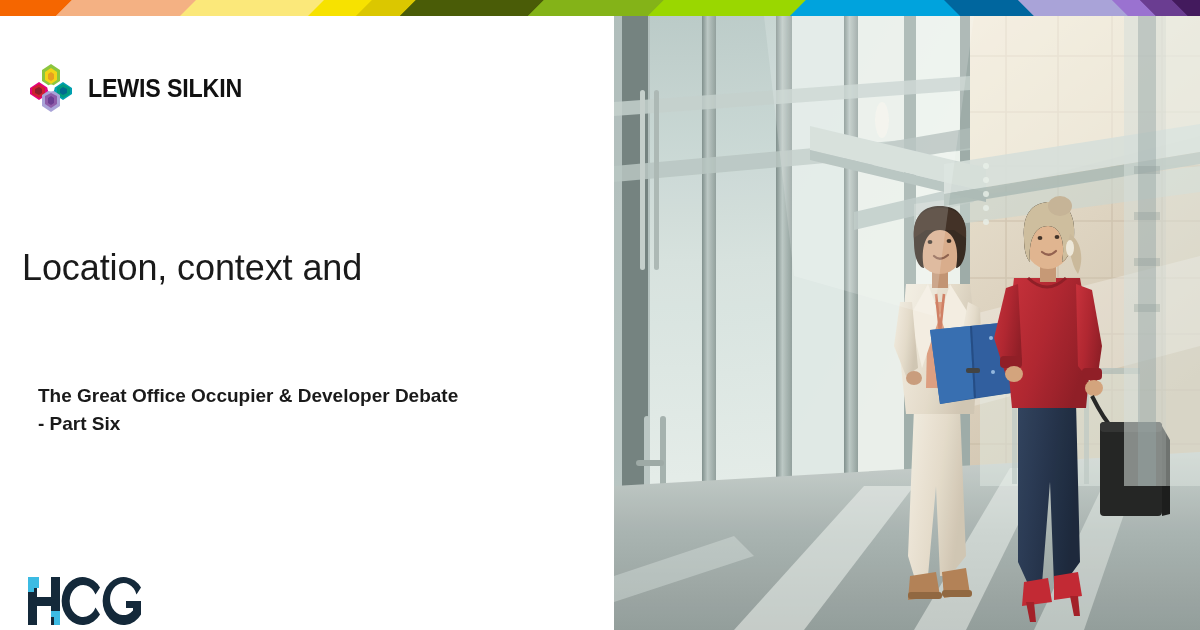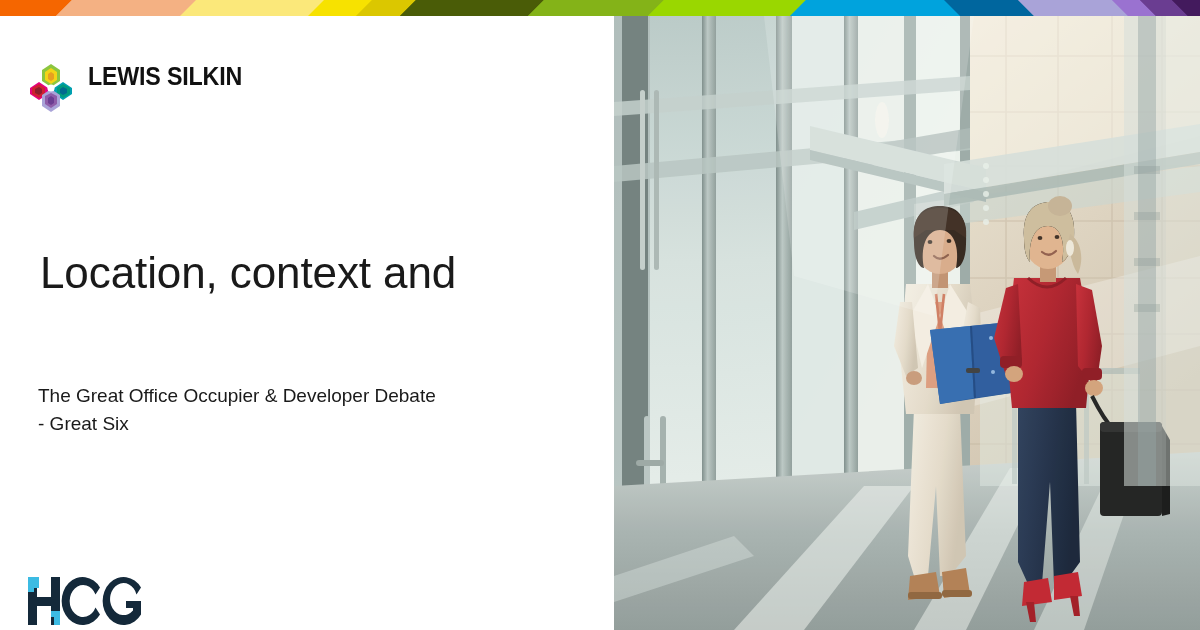--- a/index.html
+++ b/index.html
@@ -31,55 +31,55 @@
     position:absolute;
     top:16px; left:0;
     width:614px; height:614px;
     background:#ffffff;
   }
 
   
   .brand {
     position:absolute;
     top:46px; left:26px;
-    display:flex; align-items:flex-start; gap:12px;
+    display:flex; align-items:center; gap:12px;
   }
   .brand-mark { width:50px; height:52px; display:block; flex:0 0 auto; }
   .brand-mark svg { display:block; width:50px; height:52px; }
   .brand-word {
     font-family:"Liberation Sans", sans-serif;
     font-weight:700;
     font-size:25px;
     letter-spacing:-0.2px;
     color:#111111;
     white-space:nowrap;
     transform:scaleX(0.93);
     transform-origin:left center;
   }
 
   
   .headline {
     position:absolute;
-    left:40px; top:228px;
+    left:22px; top:228px;
     width:470px;
-    font-size:44px;
+    font-size:36px;
     font-weight:300;
     line-height:1.32;
     color:#1a1a1a;
     letter-spacing:-0.1px;
   }
   .headline .hl-line { display:block; }
 
   
   .subtitle {
     position:absolute;
     left:38px; top:366px;
     width:470px;
     font-size:19px;
-    font-weight:400;
+    font-weight:700;
     line-height:1.45;
     color:#1a1a1a;
   }
   .subtitle .sub-line { display:block; }
 
   
   .hcg-logo {
     position:absolute;
     left:26px; top:557px;
     width:120px; height:56px;
@@ -186,21 +186,21 @@
       </span>
       <span class="brand-word">LEWIS SILKIN</span>
     </div>
 
     <h1 class="headline">
       <span class="hl-line">Location, context and</span>
     </h1>
 
     <p class="subtitle">
       <span class="sub-line">The Great Office Occupier &amp; Developer Debate</span>
-      <span class="sub-line">- Great Six</span>
+      <span class="sub-line">- Part Six</span>
     </p>
 
     <div class="hcg-logo">
       <svg viewBox="0 0 120 56" xmlns="http://www.w3.org/2000/svg">
 
         <rect x="2" y="4" width="9" height="48" fill="#14293a"></rect>
 
         <polygon points="2,4 13,4 13,15 8,15 8,19 2,19" fill="#3cbbe3"></polygon>
 
         <rect x="2" y="24" width="32" height="9" fill="#14293a"></rect>

